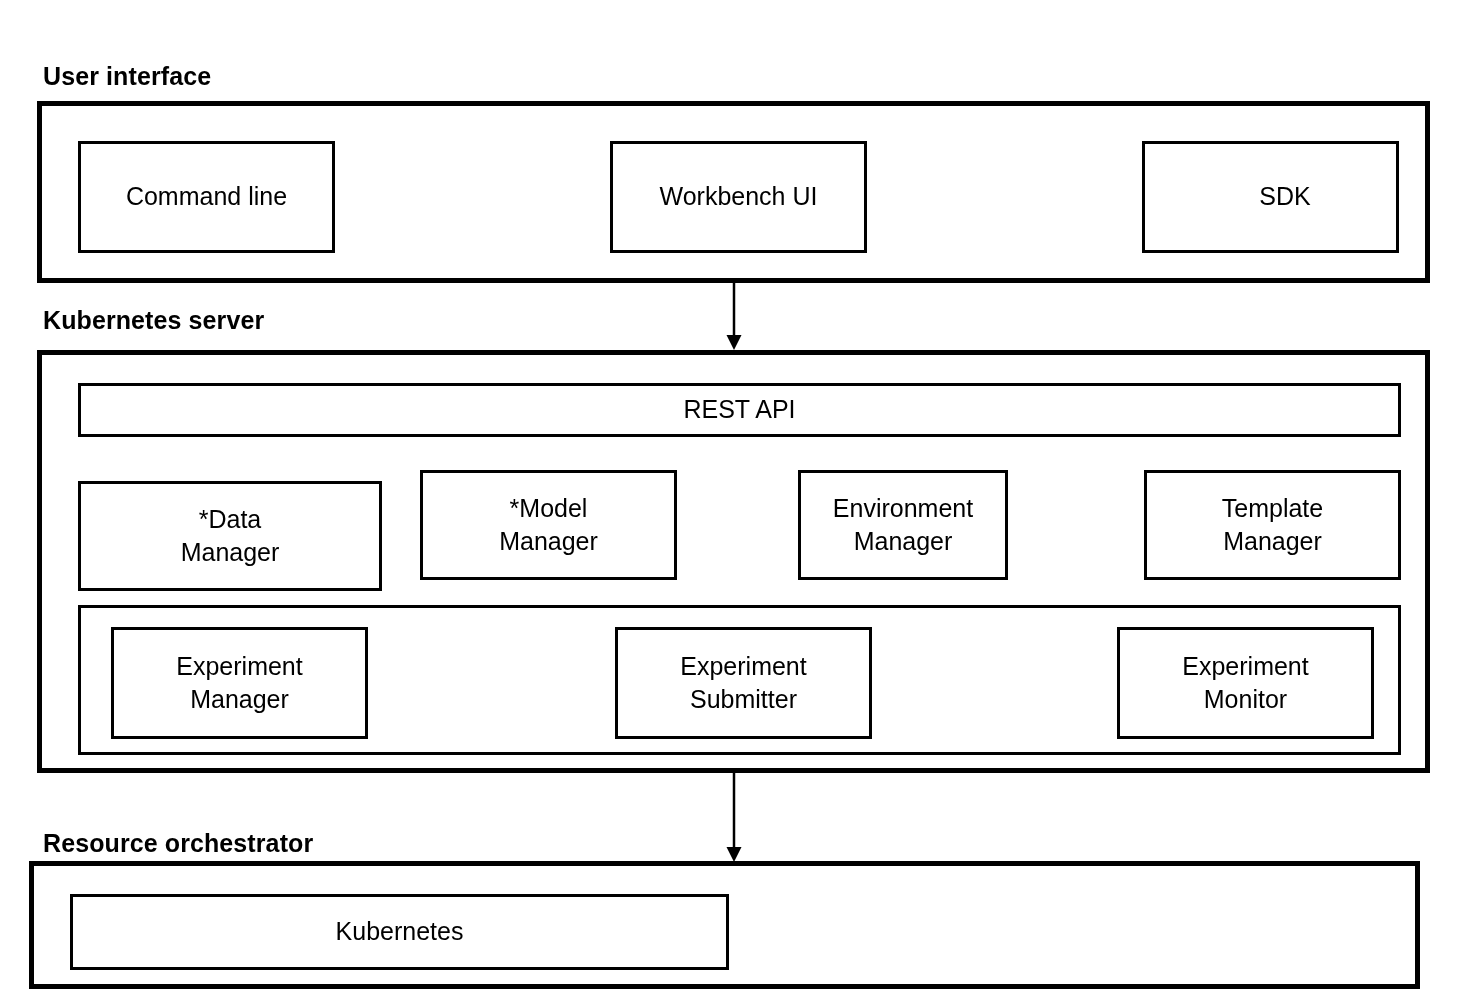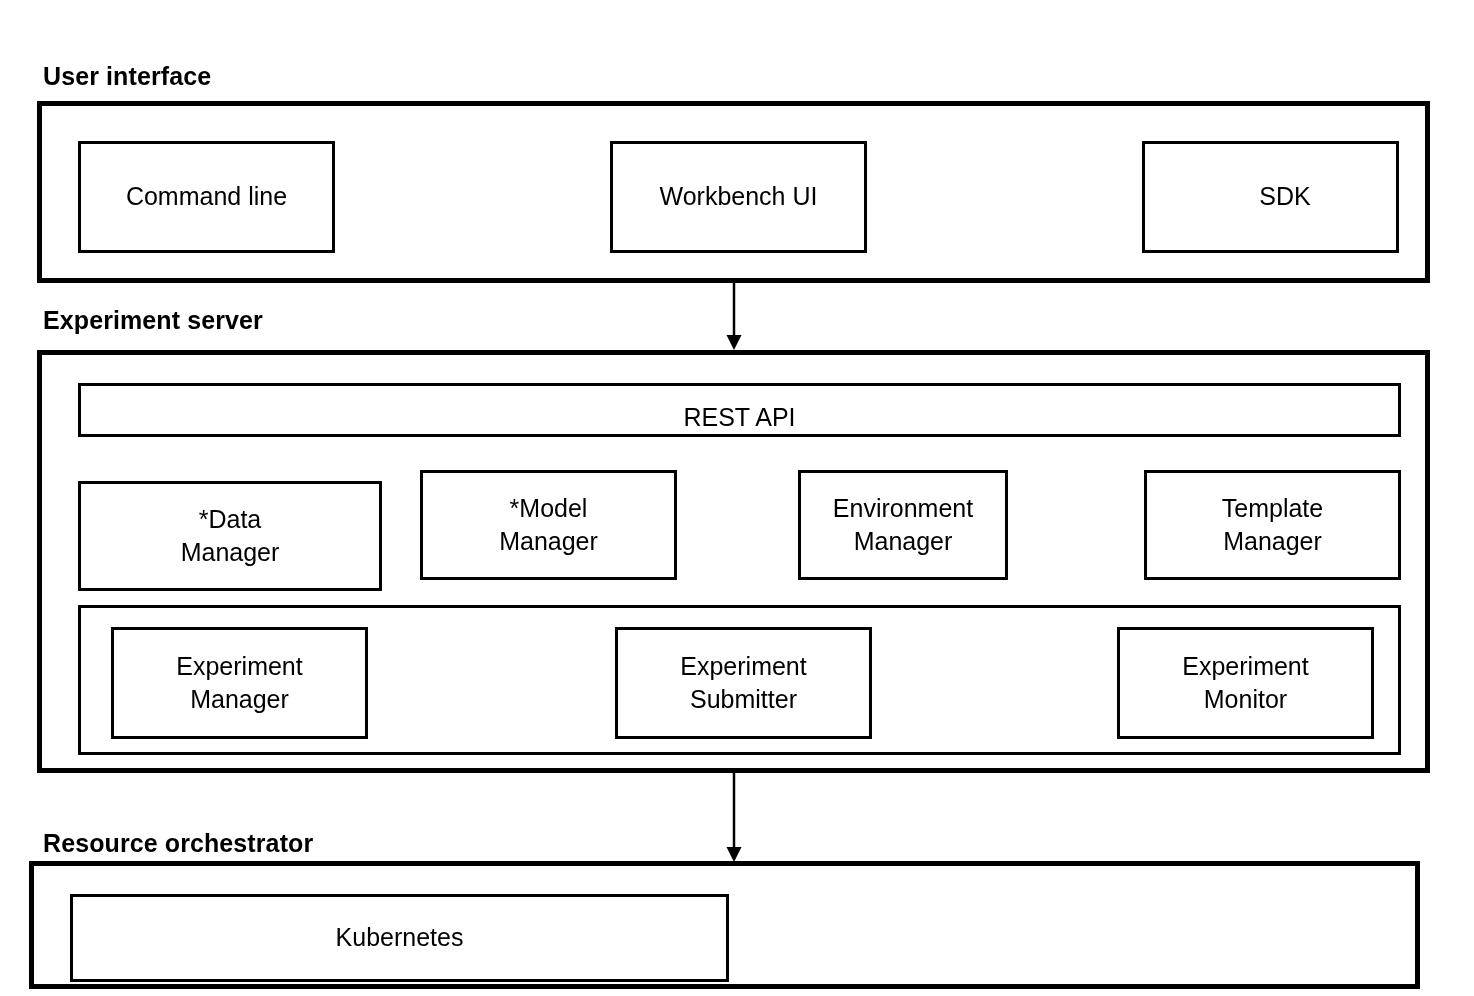--- a/index.html
+++ b/index.html
@@ -98,25 +98,25 @@
     </div>
   </div>
 
   <div class="arrow" style="left:721px; top:243px; width:26px; height:68px;">
     <svg width="26" height="68" viewBox="0 0 26 68">
       <line x1="13" y1="0" x2="13" y2="54" stroke="#000000" stroke-width="2.5"></line>
       <polygon points="5.5,52 20.5,52 13,67" fill="#000000"></polygon>
     </svg>
   </div>
 
-  <div class="section-caption" style="left:43px; top:268px;">Experiment server</div>
+  <div class="section-caption" style="left:43px; top:268px;">Kubernetes server</div>
 
   <div class="group-box" style="left:37px; top:310px; width:1393px; height:423px;">
 
-    <div class="node-box" style="left:36px; top:28px; width:1323px; height:54px;align-items:flex-end;">
+    <div class="node-box" style="left:36px; top:28px; width:1323px; height:54px;">
       <span class="label">REST API</span>
     </div>
 
     <div class="node-box" style="left:36px; top:126px; width:304px; height:110px;">
       <span class="label">*Data
 Manager</span>
     </div>
 
     <div class="node-box" style="left:378px; top:115px; width:257px; height:110px;">
       <span class="label">*Model
@@ -156,19 +156,19 @@
     <svg width="26" height="90" viewBox="0 0 26 90">
       <line x1="13" y1="0" x2="13" y2="76" stroke="#000000" stroke-width="2.5"></line>
       <polygon points="5.5,74 20.5,74 13,89" fill="#000000"></polygon>
     </svg>
   </div>
 
   <div class="section-caption" style="left:43px; top:791px;">Resource orchestrator</div>
 
   <div class="group-box" style="left:29px; top:821px; width:1391px; height:128px;">
 
-    <div class="node-box" style="left:36px; top:28px; width:659px; height:88px;">
+    <div class="node-box" style="left:36px; top:28px; width:659px; height:76px;">
       <span class="label">Kubernetes</span>
     </div>
 
   </div>
 
 </div>
 
 </body></html>

